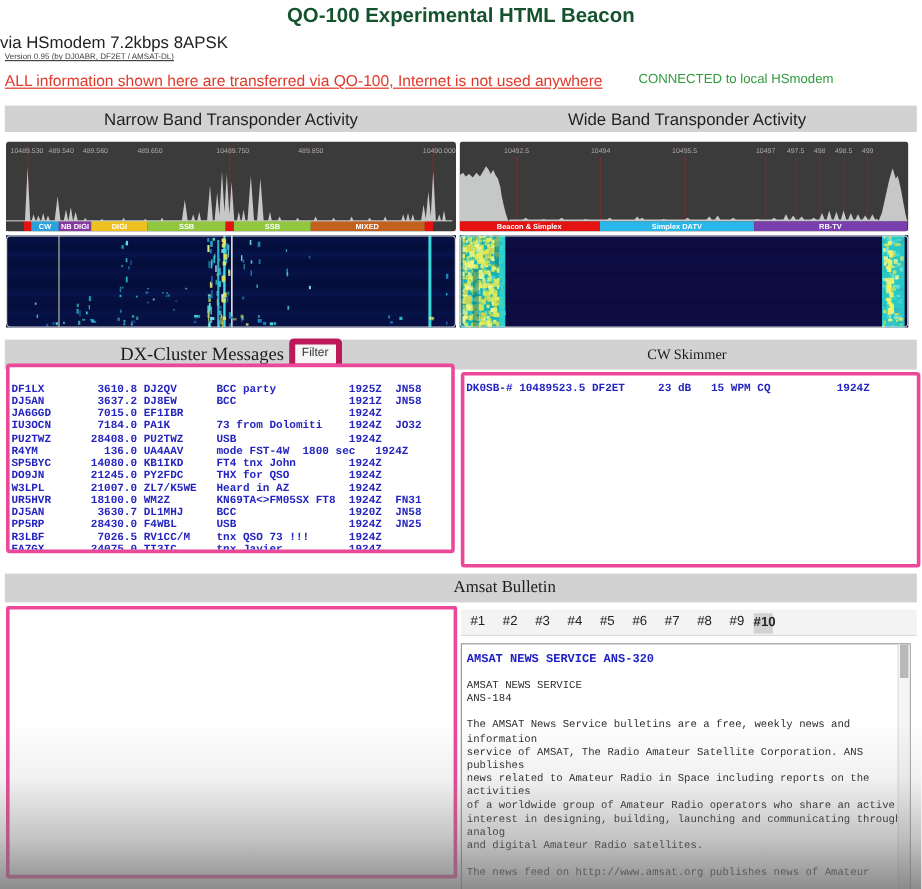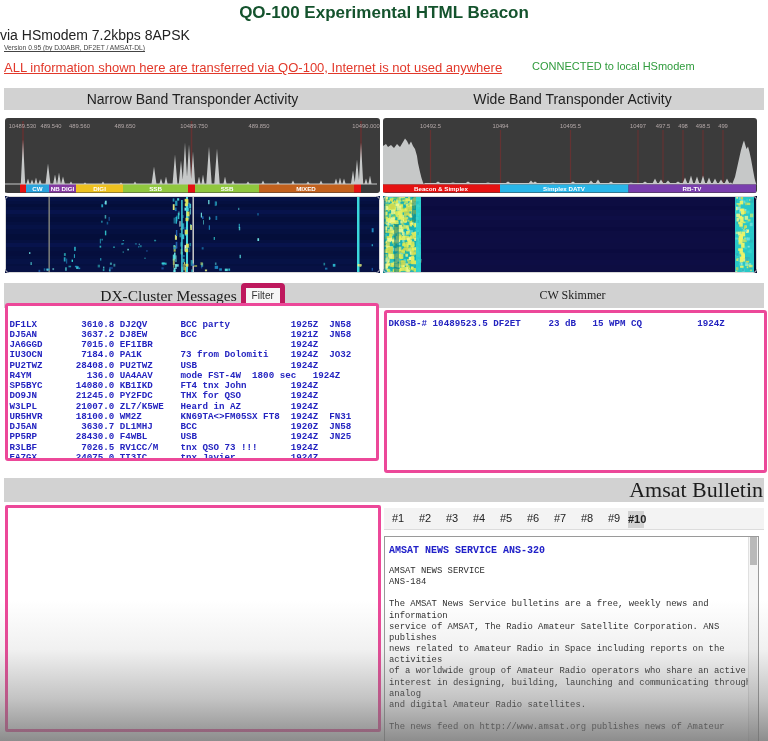--- a/index.html
+++ b/index.html
@@ -980,21 +980,21 @@
 PP5RP       28430.0 F4WBL      USB                 1924Z  JN25
 R3LBF        7026.5 RV1CC/M    tnx QSO 73 !!!      1924Z
 EA7GX       24075.0 TI3IC      tnx Javier          1924Z</pre>
 </div>
 
 <div class="box" style="top:310px;left:384px;width:377px;height:157px;overflow:hidden;">
 <pre class="mono" style="font-size:9.2px;font-weight:bold;color:#2424c0;line-height:10.25px;padding:6px 0 0 1.5px;">DK0SB-# 10489523.5 DF2ET     23 dB   15 WPM CQ          1924Z</pre>
 </div>
 
 <div class="abs" style="top:478px;left:4px;width:760px;height:24px;background:#d2d2d2;">
-  <div class="serif" style="position:absolute;left:374px;width:385px;text-align:right;font-size:22px;color:#1c1c1c;line-height:24px;">Amsat Bulletin</div>
+  <div class="serif" style="position:absolute;left:374px;width:385px;text-align:left;font-size:14px;color:#1c1c1c;line-height:24px;">Amsat Bulletin</div>
 </div>
 
 <div class="box" style="top:505px;left:5px;width:370px;height:221px;border-radius:2px;"></div>
 
 <div class="abs" style="top:508px;left:384px;width:380px;height:21px;background:#f3f3f3;border-bottom:1px solid #dcdcdc;"></div>
 <div class="abs" style="top:509px;left:384px;width:380px;height:20px;font-size:11px;color:#222;">
   <span style="position:absolute;left:8px;top:3px;">#1</span>
   <span style="position:absolute;left:35px;top:3px;">#2</span>
   <span style="position:absolute;left:62px;top:3px;">#3</span>
   <span style="position:absolute;left:89px;top:3px;">#4</span>

